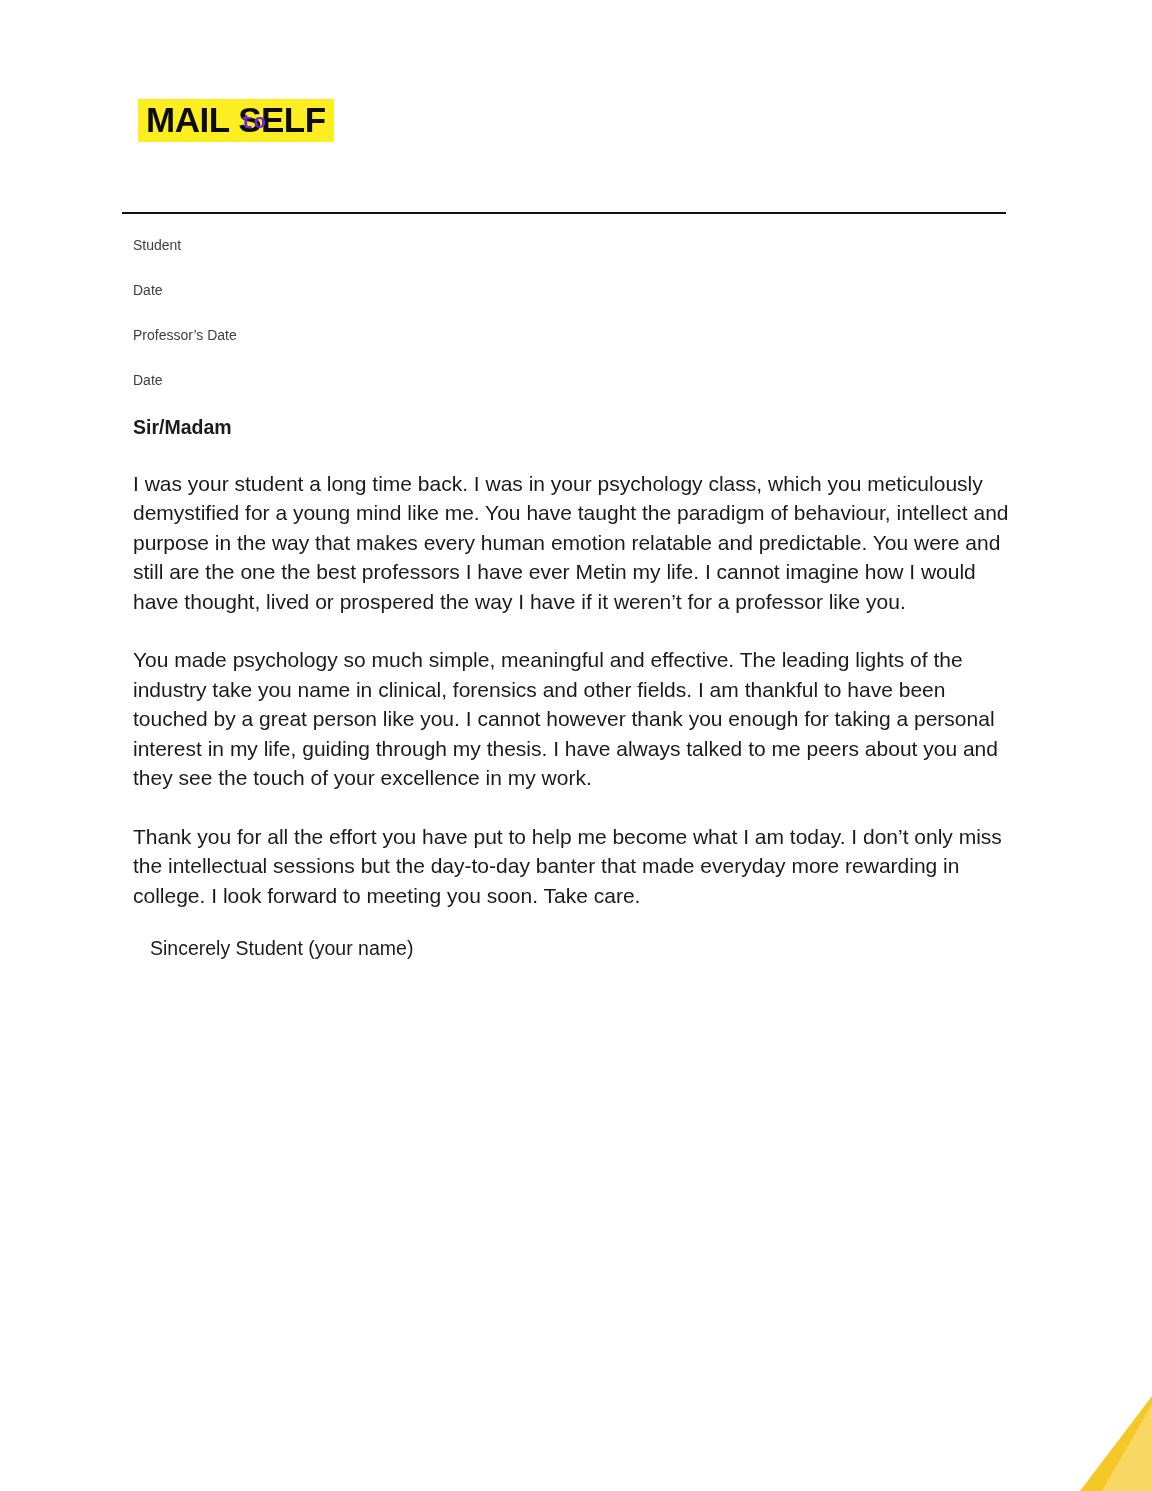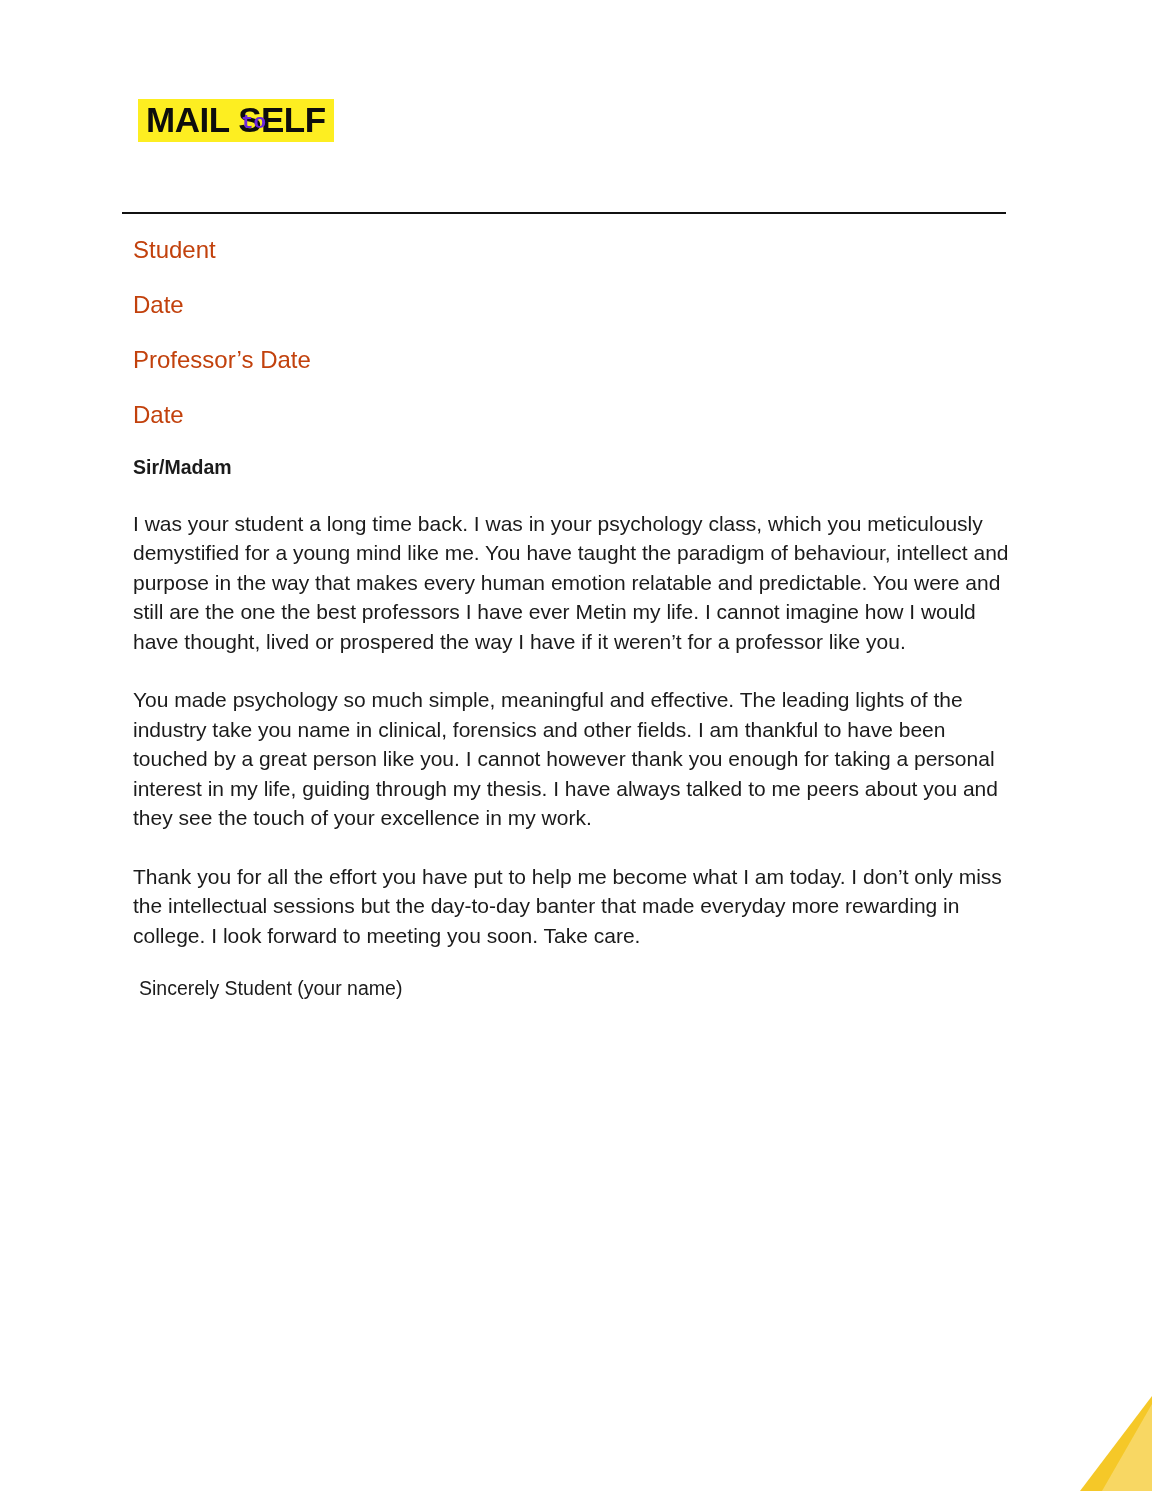--- a/index.html
+++ b/index.html
@@ -76,23 +76,23 @@
   }
 
   
   .letter {
     position: absolute;
     left: 133px;
     top: 238px;
     width: 884px;
   }
   .meta-line {
-    font-size: 24px;
+    font-size: 14px;
     line-height: 1;
-    color: #c2410c;
+    color: #404040;
     margin: 0 0 31px 0;
     white-space: nowrap;
   }
   .salutation {
     font-size: 19.5px;
     line-height: 1;
     color: #1b1b1b;
     margin: 0 0 31px 0;
     font-weight: bold;
   }
@@ -100,21 +100,21 @@
     font-size: 21px;
     line-height: 29.5px;
     color: #1b1b1b;
     margin: 0 0 29px 0;
     text-align: left;
   }
   .signoff {
     font-size: 19.5px;
     line-height: 1;
     color: #1b1b1b;
-    margin: 6px;
+    margin: 17px;
   }
 </style>
 </head>
 <body>
 
 <div id="page">
 
   <div class="logo-block">
     <span class="logo-band" style="background: rgb(253, 238, 33);">
       <span class="logo-main">MAIL SELF</span>

